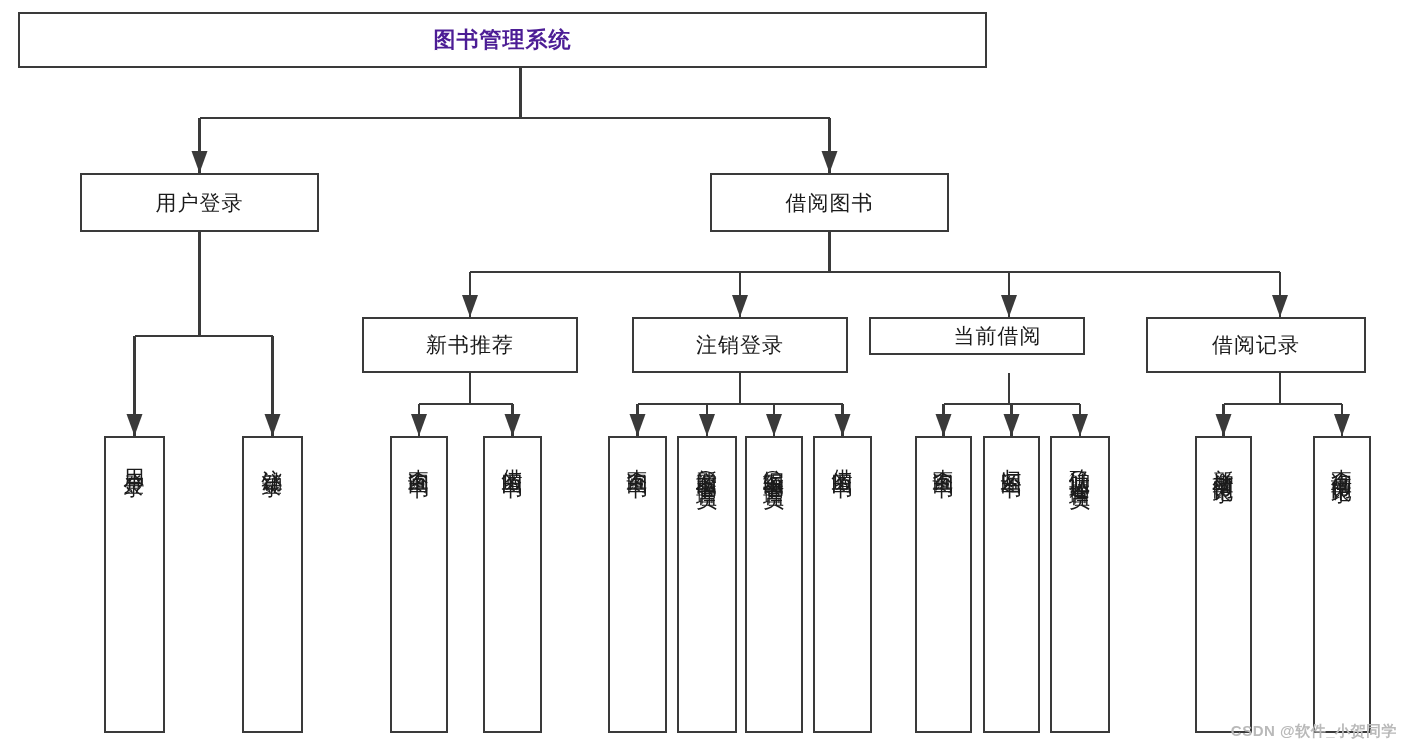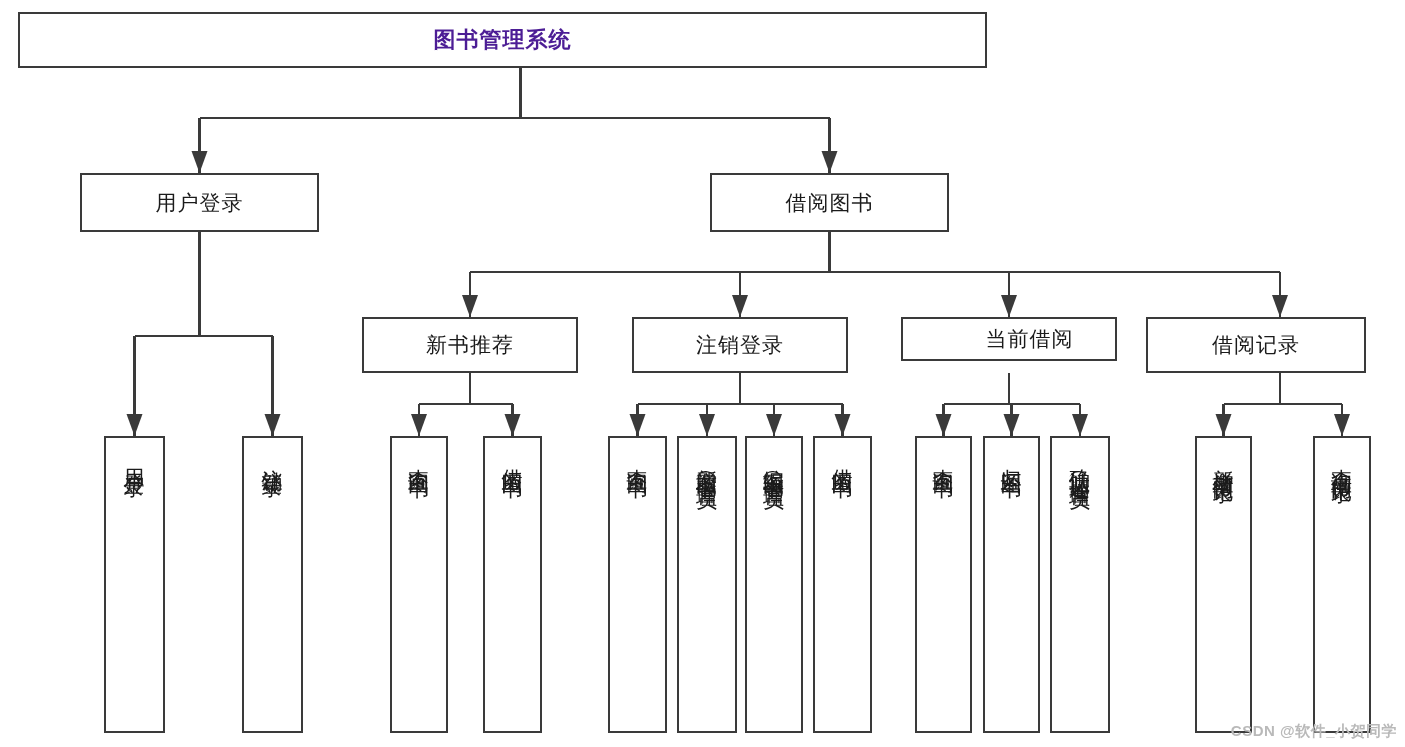--- a/index.html
+++ b/index.html
@@ -121,21 +121,21 @@
       </div>
       <div class="node-box" style="left: 710px; top: 173px; width: 239px; height: 59px; border-color: rgb(58, 58, 58); background: rgb(255, 255, 255); color: rgb(27, 27, 27);">
         <span class="node-label">借阅图书</span>
       </div>
       <div class="node-box" style="left: 362px; top: 317px; width: 216px; height: 56px; border-color: rgb(58, 58, 58); background: rgb(255, 255, 255); color: rgb(27, 27, 27);">
         <span class="node-label">新书推荐</span>
       </div>
       <div class="node-box" style="left: 632px; top: 317px; width: 216px; height: 56px; border-color: rgb(58, 58, 58); background: rgb(255, 255, 255); color: rgb(27, 27, 27);">
         <span class="node-label">注销登录</span>
       </div>
-      <div class="node-box" style="left: 901px; top: 317px; width: 216px; height: 44px; border-color: rgb(58, 58, 58); background: rgb(255, 255, 255); color: rgb(27, 27, 27); padding-left: 41px;">
+      <div class="node-box" style="left: 869px; top: 317px; width: 216px; height: 38px; border-color: rgb(58, 58, 58); background: rgb(255, 255, 255); color: rgb(27, 27, 27); padding-left: 41px;">
         <span class="node-label">当前借阅</span>
       </div>
       <div class="node-box" style="left: 1146px; top: 317px; width: 220px; height: 56px; border-color: rgb(58, 58, 58); background: rgb(255, 255, 255); color: rgb(27, 27, 27);">
         <span class="node-label">借阅记录</span>
       </div>
       <div class="node-box vertical" style="left: 104px; top: 436px; width: 61px; height: 297px; border-color: rgb(58, 58, 58); background: rgb(255, 255, 255); color: rgb(27, 27, 27);">
         <span class="node-label">用户登录</span>
       </div>
       <div class="node-box vertical" style="left: 242px; top: 436px; width: 61px; height: 297px; border-color: rgb(58, 58, 58); background: rgb(255, 255, 255); color: rgb(27, 27, 27);">
         <span class="node-label">注销登录</span>

